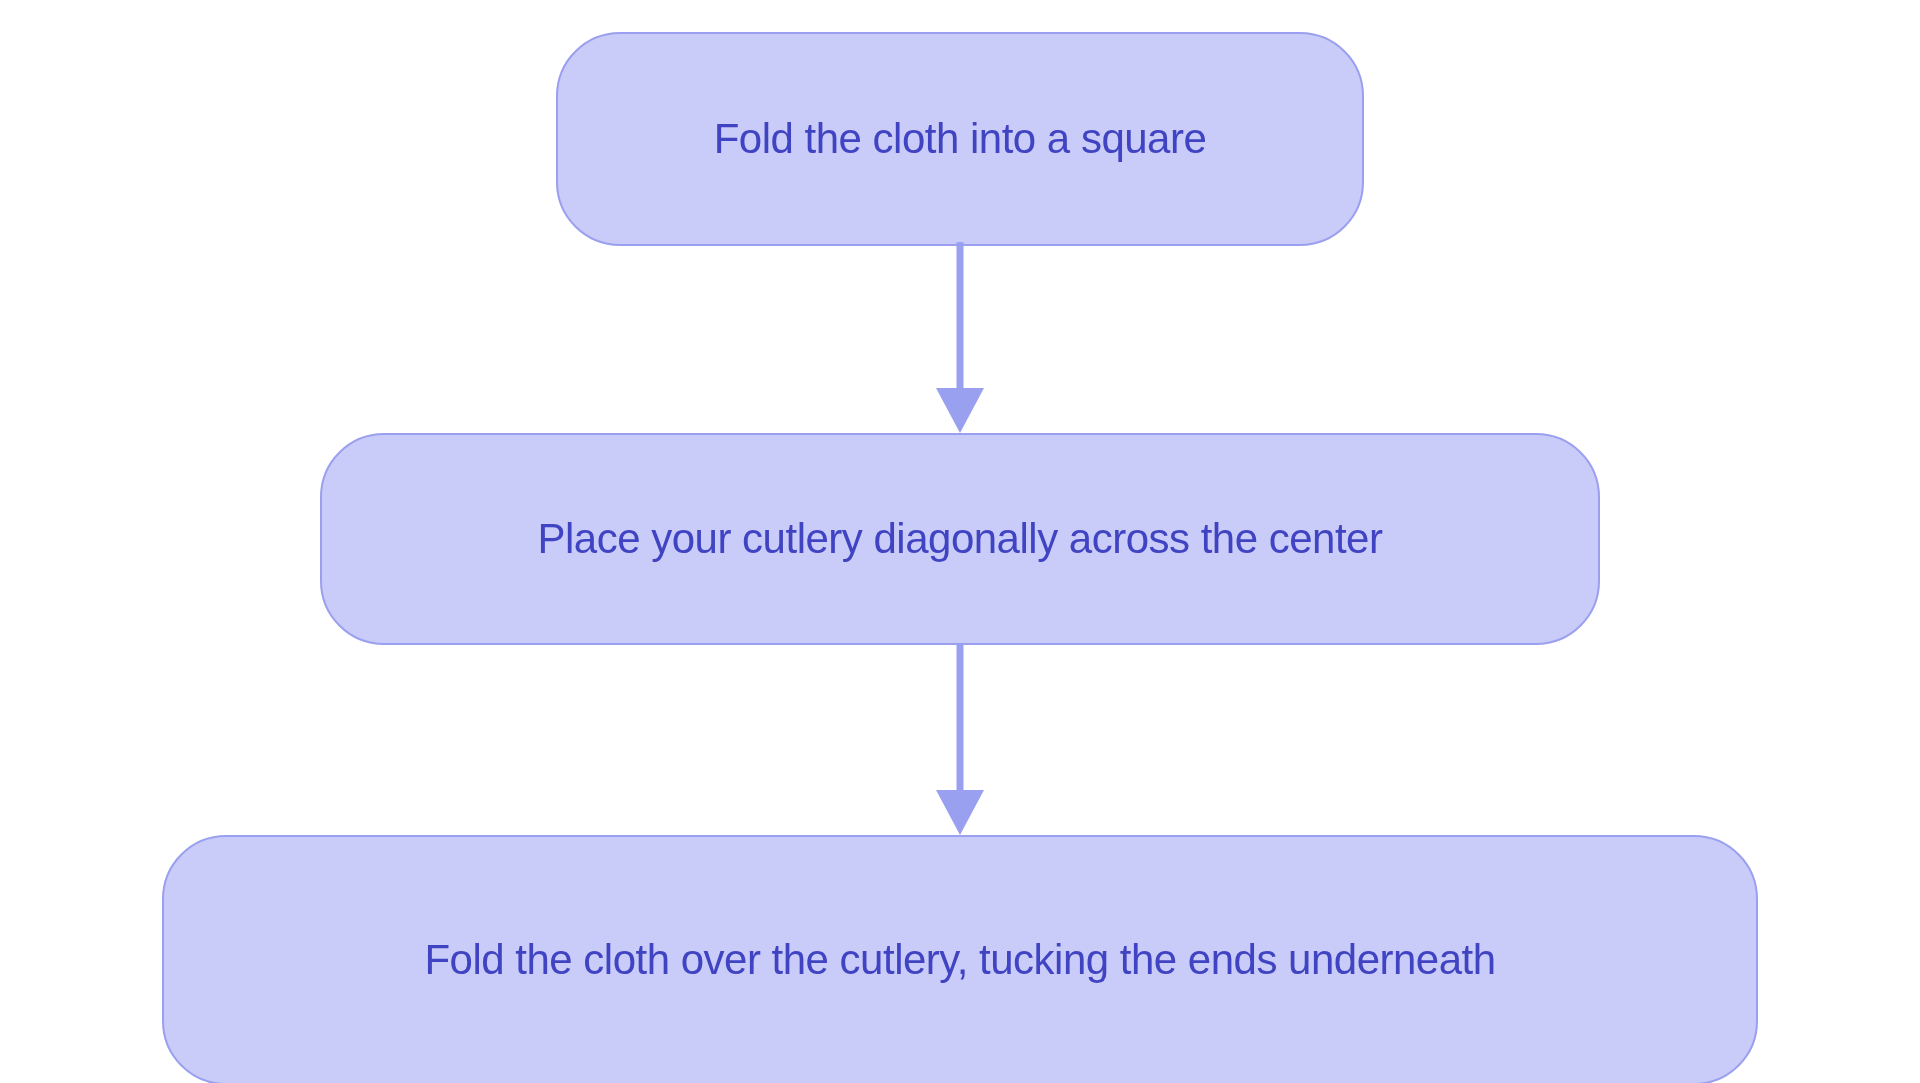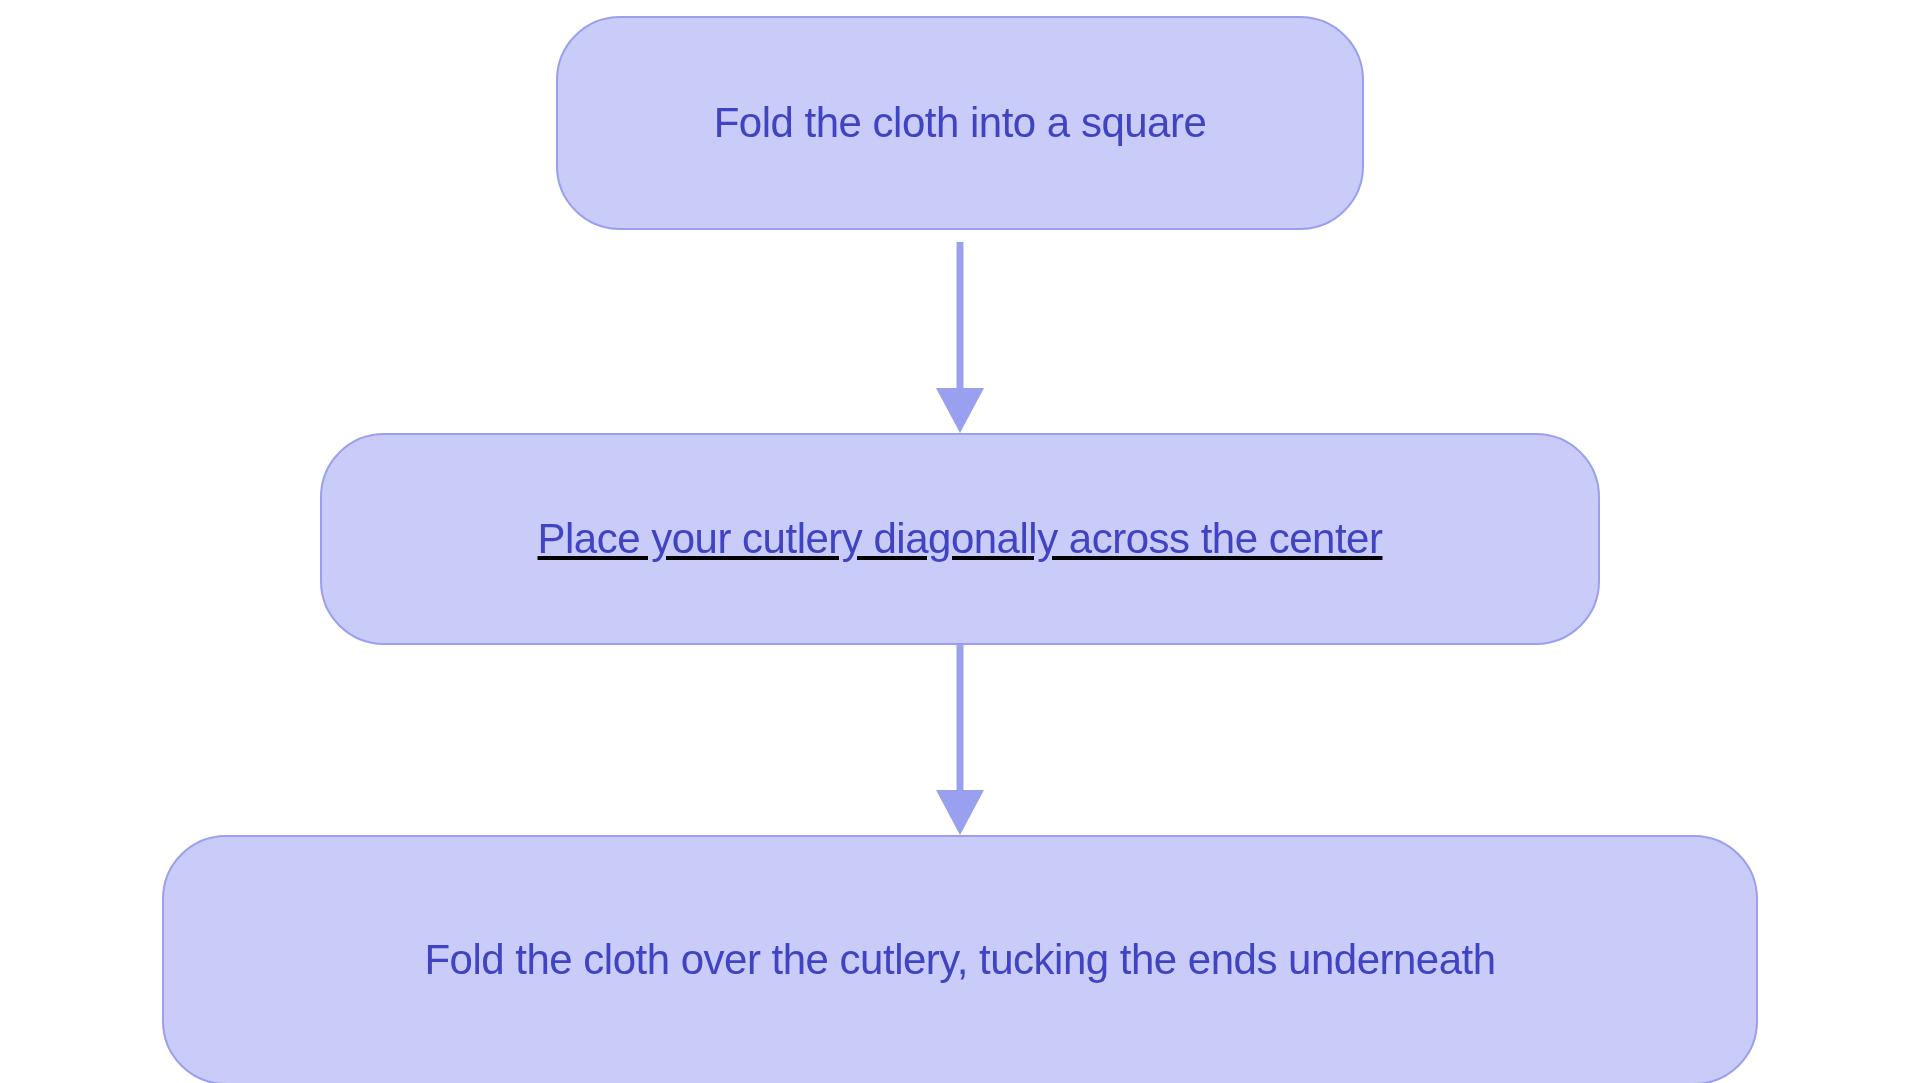--- a/index.html
+++ b/index.html
@@ -28,22 +28,22 @@
     padding: 0 70px;
   }
   .node-label {
     color: var(--node-text, #4044c2);
     font-size: 42px;
     font-weight: 400;
     letter-spacing: -0.5px;
     line-height: 1.15;
     white-space: nowrap;
   }
-  .node1 { left: 556px; top: 16px;  width: 808px;  height: 214px; }
-  .node2 { left: 320px; top: 433px; width: 1280px; height: 212px; text-decoration: underline; }
+  .node1 { left: 556px; top: 32px;  width: 808px;  height: 214px; }
+  .node2 { left: 320px; top: 433px; width: 1280px; height: 212px; }
   .node3 { left: 162px; top: 835px; width: 1596px; height: 250px; }
 
   .arrow {
     position: absolute;
     color: var(--arrow-color, #9aa0f0);
   }
   .arrow1 { left: 936px; top: 242px; }
   .arrow2 { left: 936px; top: 645px; }
 </style>
 </head>

